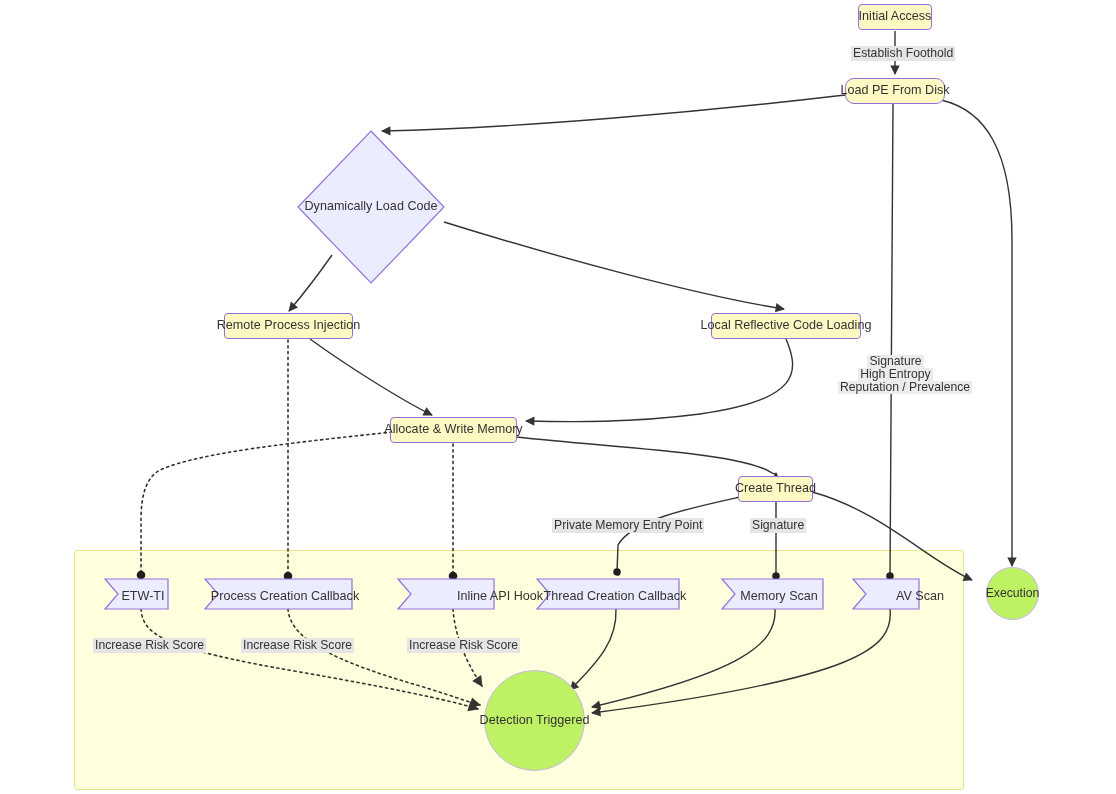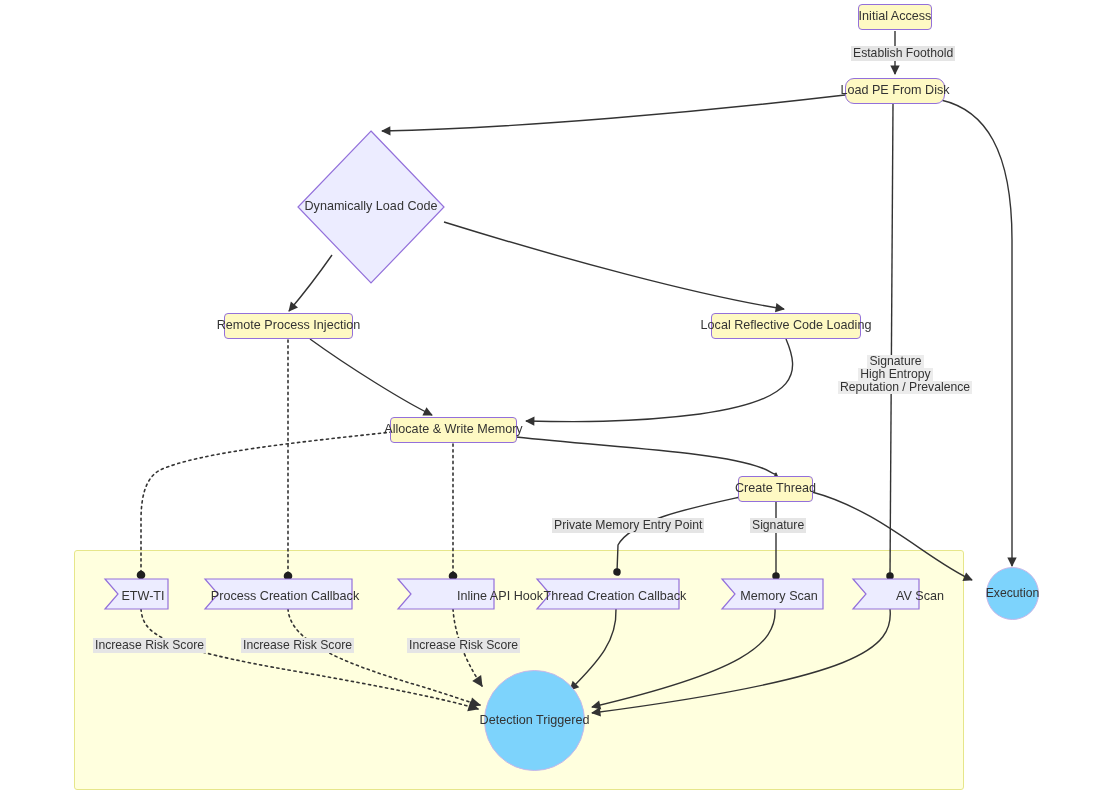--- a/index.html
+++ b/index.html
@@ -2,21 +2,21 @@
 <html><head>
 <meta charset="utf-8">
 <style>
   html,body{margin:0;padding:0;background:#ffffff;}
   body{font-family:"Liberation Sans","DejaVu Sans",sans-serif;}
   #stage{position:relative;width:1116px;height:794px;background:#ffffff;overflow:hidden;}
   svg.layer{position:absolute;left:0;top:0;width:1116px;height:794px;}
   .node{position:absolute;box-sizing:border-box;display:flex;align-items:center;justify-content:center;
         color:#333333;font-size:12.6px;line-height:1.2;white-space:nowrap;}
   .rect{background:#fef9c3;border:1px solid #9370db;border-radius:4px;height:26px;padding:0 9px;}
-  .circ{background:#7dd3fc;border:1px solid #c8b6e8;border-radius:50%;}
+  .circ{background:#bef264;border:1px solid #c8b6e8;border-radius:50%;}
   .flaglabel{position:absolute;top:0;height:34px;display:flex;align-items:center;
              color:#333333;font-size:12.6px;white-space:nowrap;}
   .edgelabel{position:absolute;background:#e5e5e5;color:#333333;font-size:12.2px;
              line-height:13px;padding:1px 2px;white-space:nowrap;text-align:center;}
   .edgelabel.multi{background:transparent;padding:0;}
   .edgelabel.multi span{background:#ececec;display:inline-block;padding:0 2px;}
   .subgraph{position:absolute;background:#ffffde;border:1px solid #e6e68a;border-radius:3px;}
 </style>
 </head>
 <body>

